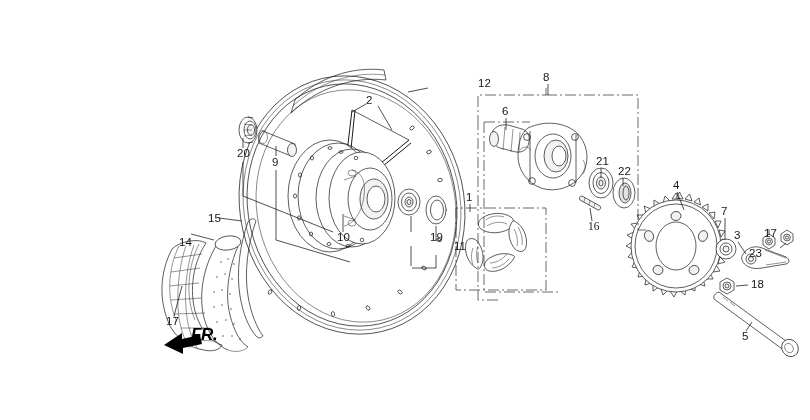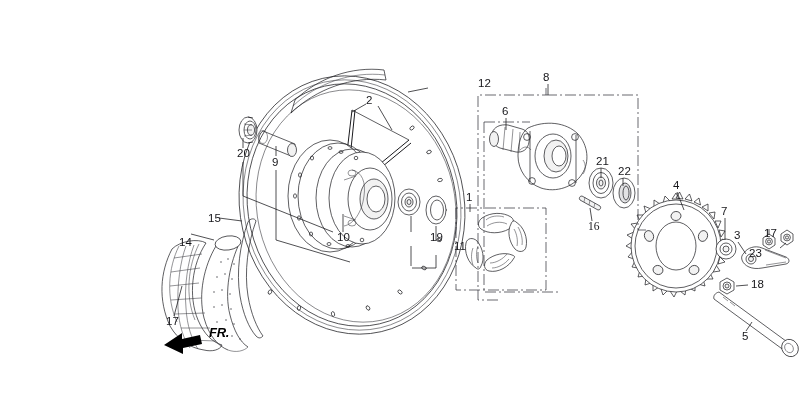--- a/index.html
+++ b/index.html
@@ -9,21 +9,21 @@
   
   .title-block{position:absolute;left:60px;top:118px;}
   .sheet-code{font-size:17px;font-weight:bold;color:#2a2018;letter-spacing:1px;line-height:1;}
   .title-th{font-size:18px;font-weight:bold;color:#1d1d22;margin-top:24px;line-height:1;}
   .title-en{font-size:15px;font-weight:normal;color:#1d1d22;margin-top:22px;line-height:1;}
 
   
   .lbl{position:absolute;font-size:11.5px;color:#16161a;line-height:1;white-space:nowrap;}
 
   
-  .fr-mark{position:absolute;left:209px;top:325px;font-size:13px;font-weight:bold;font-style:italic;color:#000;letter-spacing:-.3px;}
+  .fr-mark{position:absolute;left:191px;top:325px;font-size:17px;font-weight:bold;font-style:italic;color:#000;letter-spacing:-.3px;}
 
   svg{position:absolute;left:0;top:0;}
   .ln{fill:none;stroke:#1a1a1e;stroke-width:.7;}
   .ln2{fill:none;stroke:#1a1a1e;stroke-width:1.0;}
   .thin{fill:none;stroke:#3a3a40;stroke-width:.55;}
   .lead{fill:none;stroke:#16161a;stroke-width:.75;}
   .dash{fill:none;stroke:#2a2a30;stroke-width:.7;stroke-dasharray:11 3 2 3;}
   .fillw{fill:#ffffff;stroke:#1a1a1e;stroke-width:.7;}
   .fillg{fill:#f2f2f2;stroke:#1a1a1e;stroke-width:.7;}
   .fillgg{fill:#e2e2e4;stroke:#1a1a1e;stroke-width:.7;}

